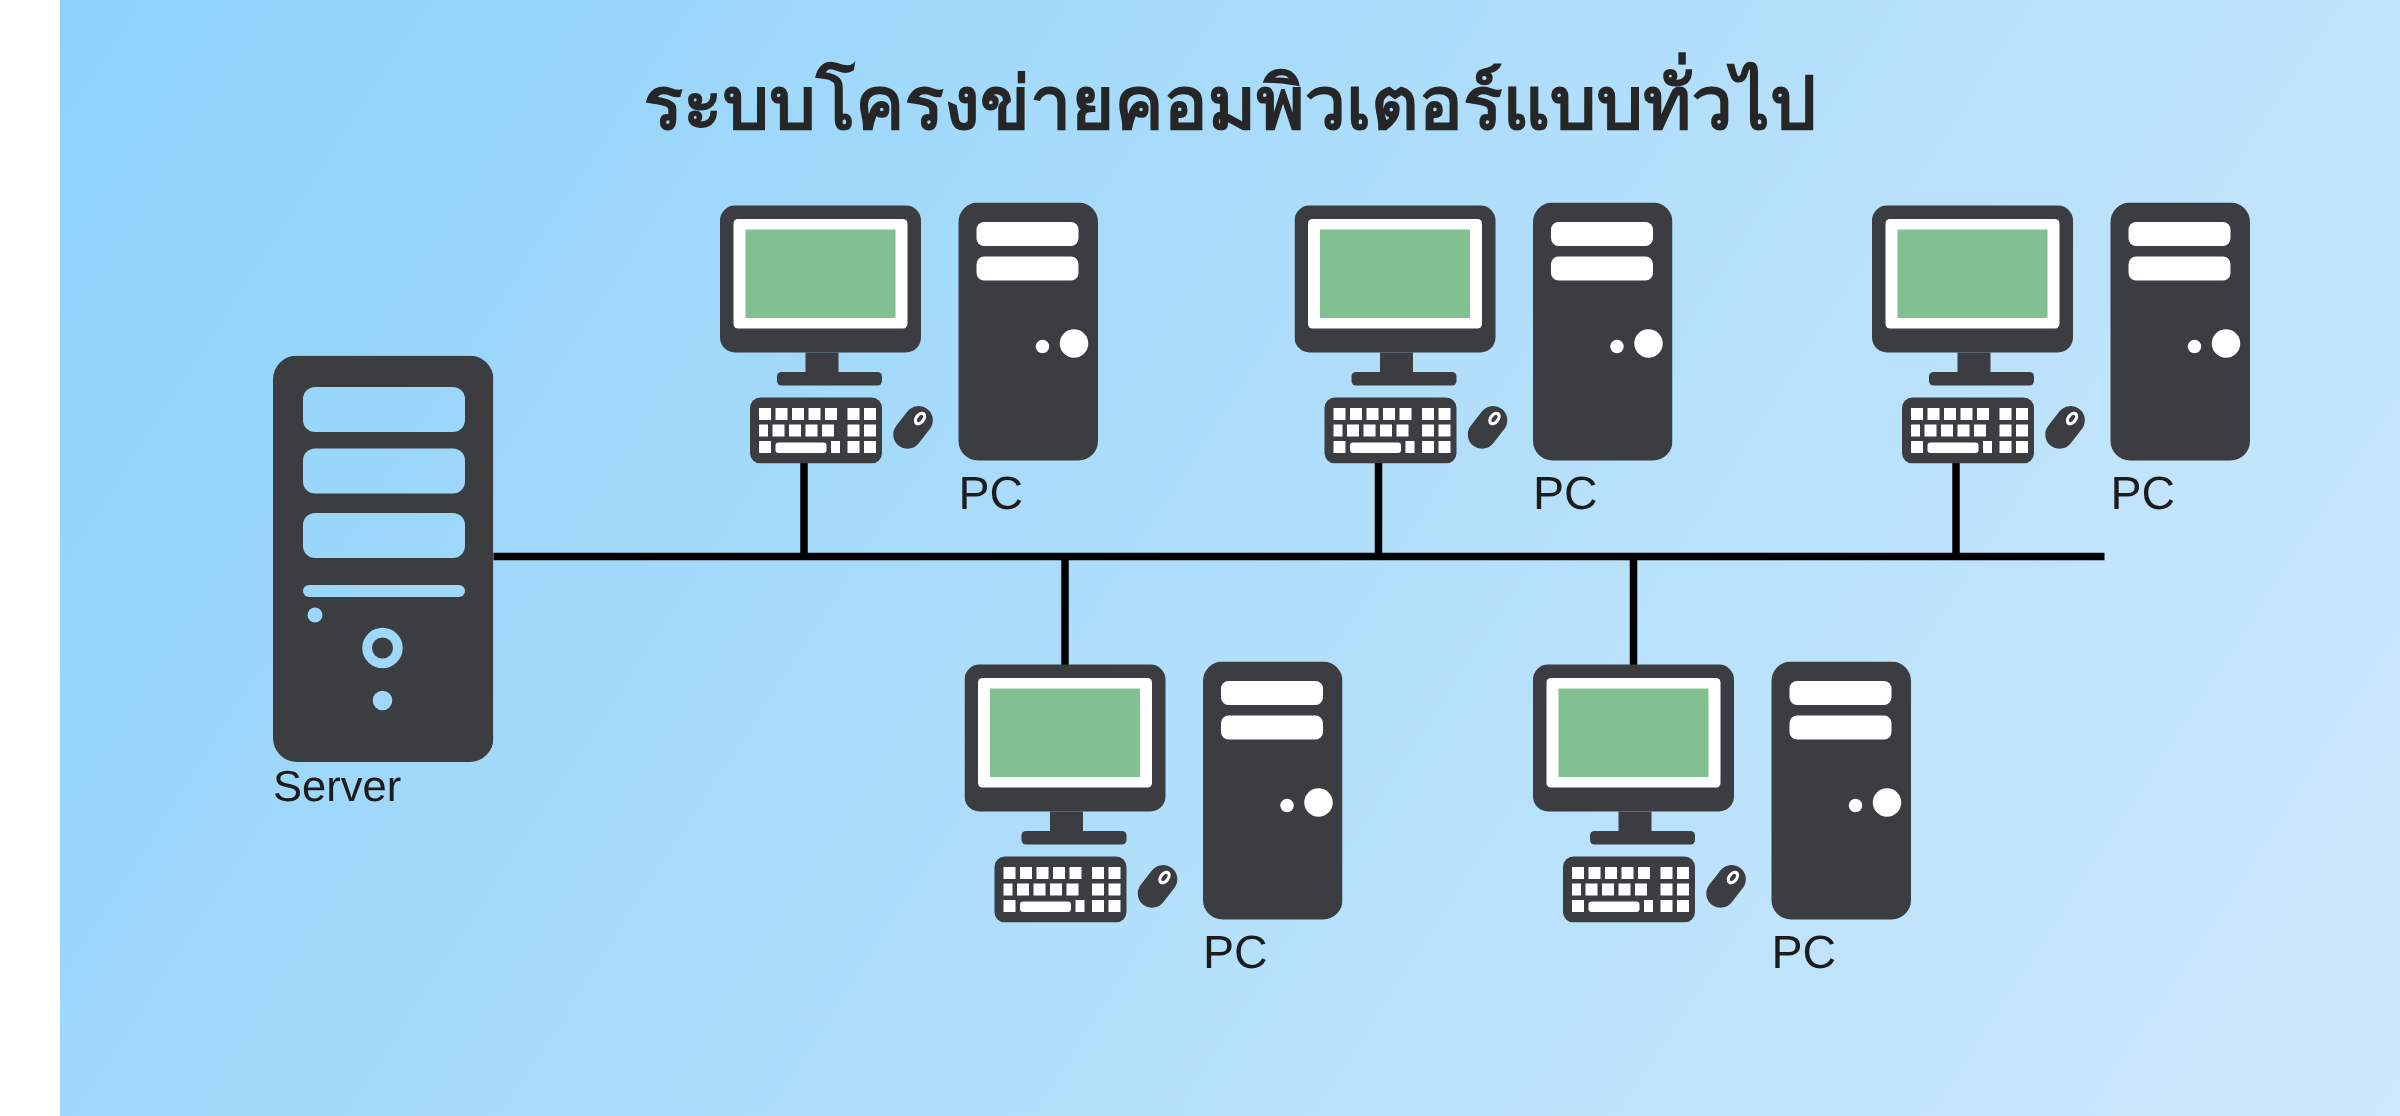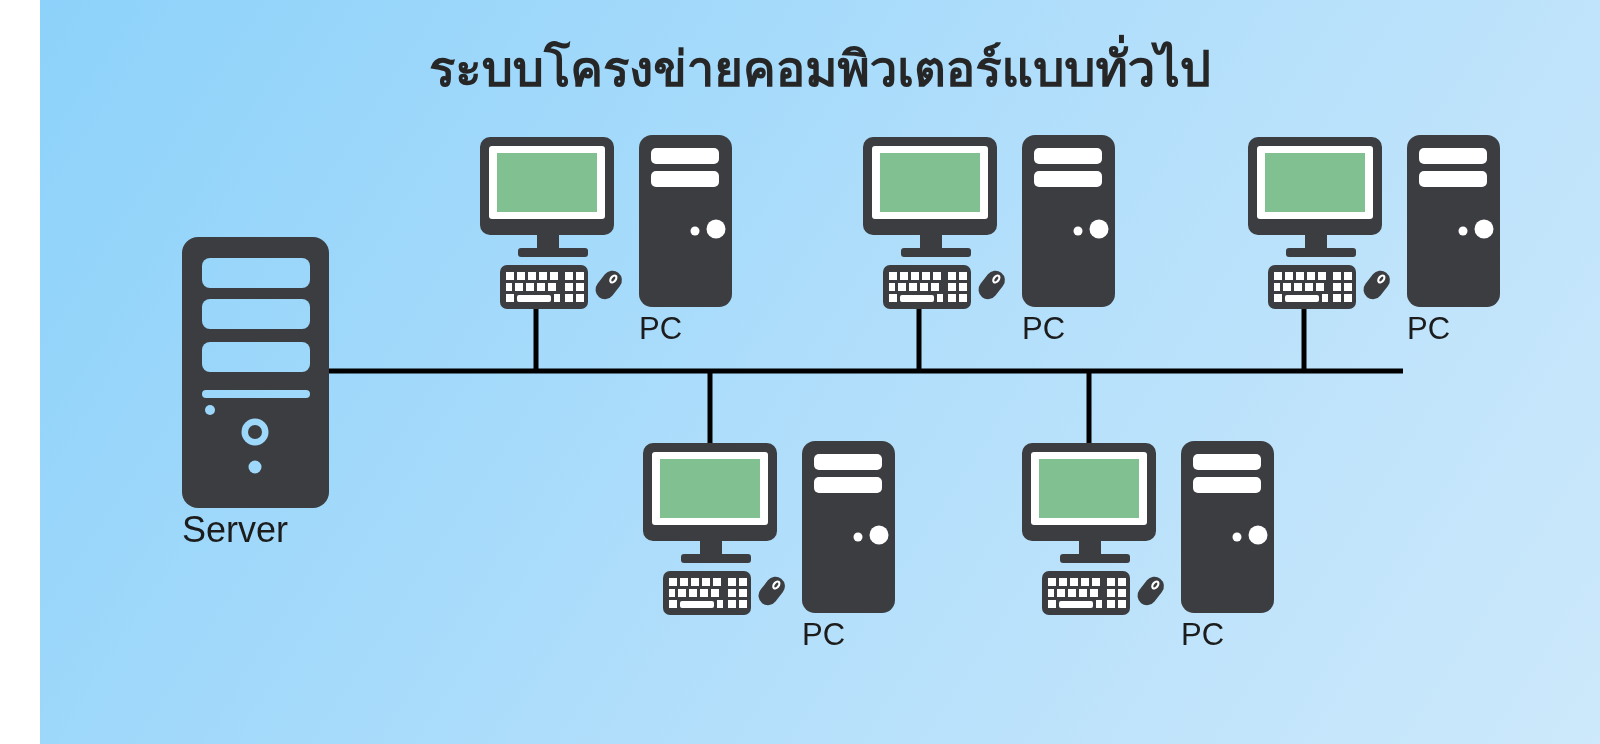--- a/index.html
+++ b/index.html
@@ -20,21 +20,21 @@
     color:var(--title-color);
     letter-spacing:0px;
   }
   .wires{position:absolute;left:0;top:0;}
   .node{position:absolute;}
   .label{
     position:absolute;
     text-align:left;
     color:var(--label-color);
   }
-  .server-label{left:0; top:272px; width:147px; font-size:36px;}
+  .server-label{left:0; top:272px; width:147px; font-size:29px;}
   .pc-label{left:159px; top:176px; width:93px; font-size:31px;}
   .ws{width:252px;height:174px;}
   .ws-icon-slot{position:absolute;left:0;top:0;width:252px;height:174px;display:block;}
 </style>
 </head>
 <body>
 
 <div class="stage">
 
   <div class="title">ระบบโครงข่ายคอมพิวเตอร์แบบทั่วไป</div>

